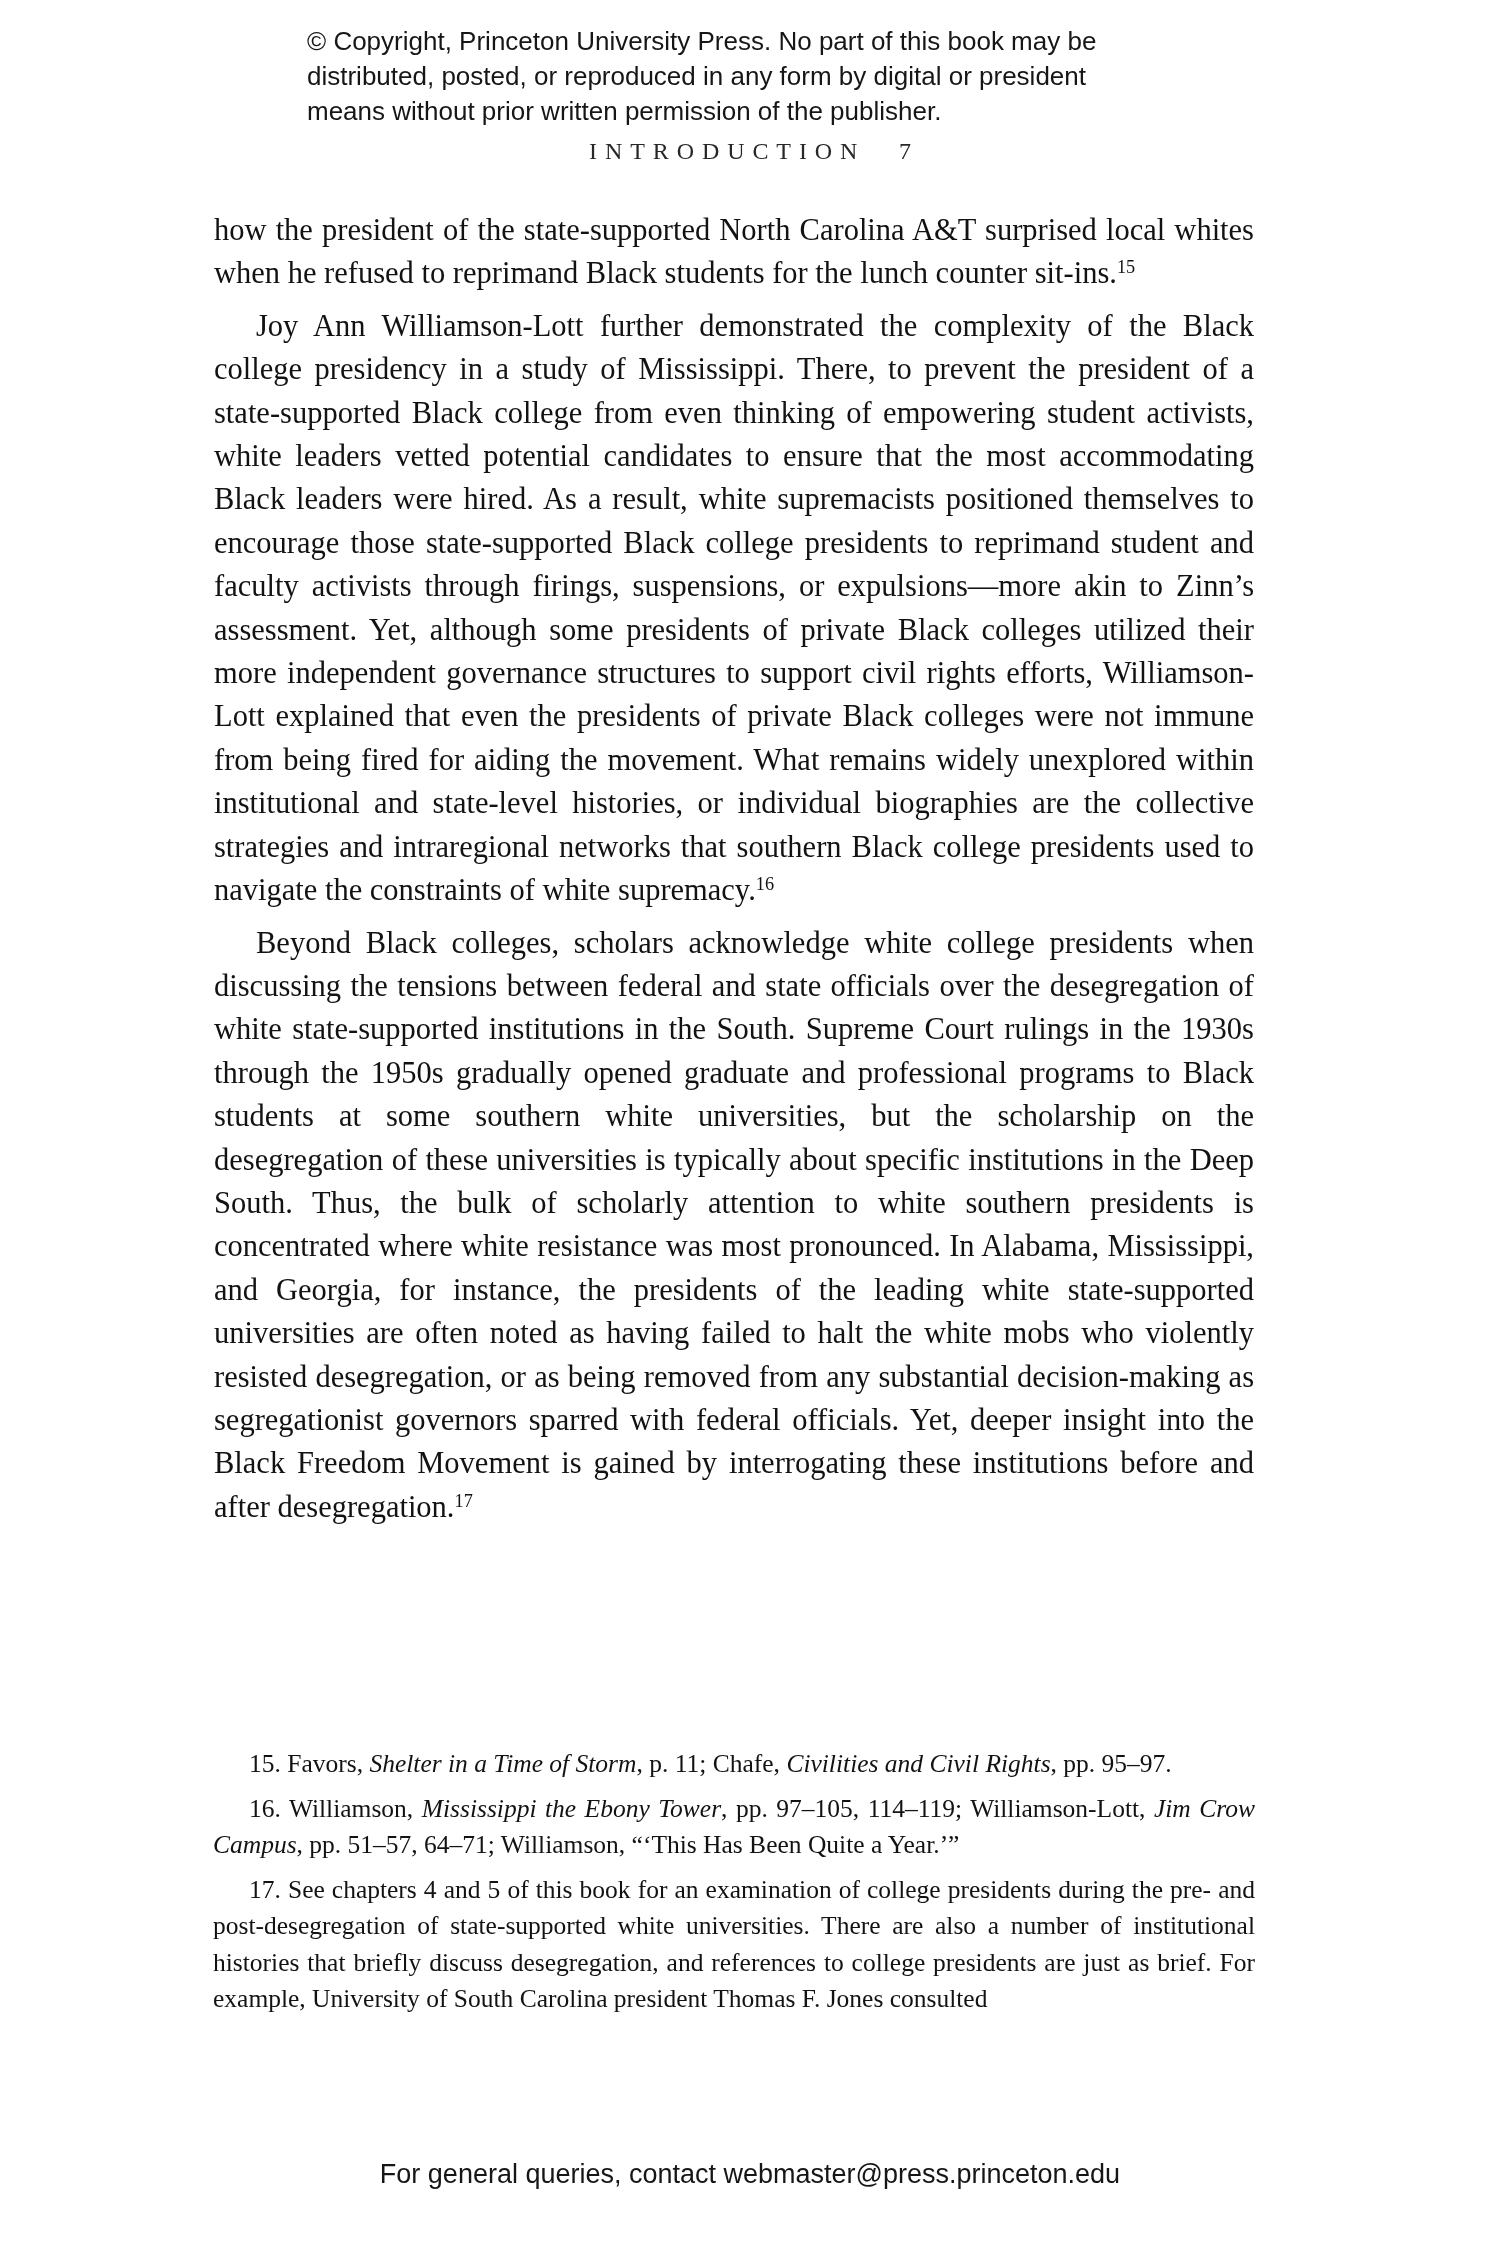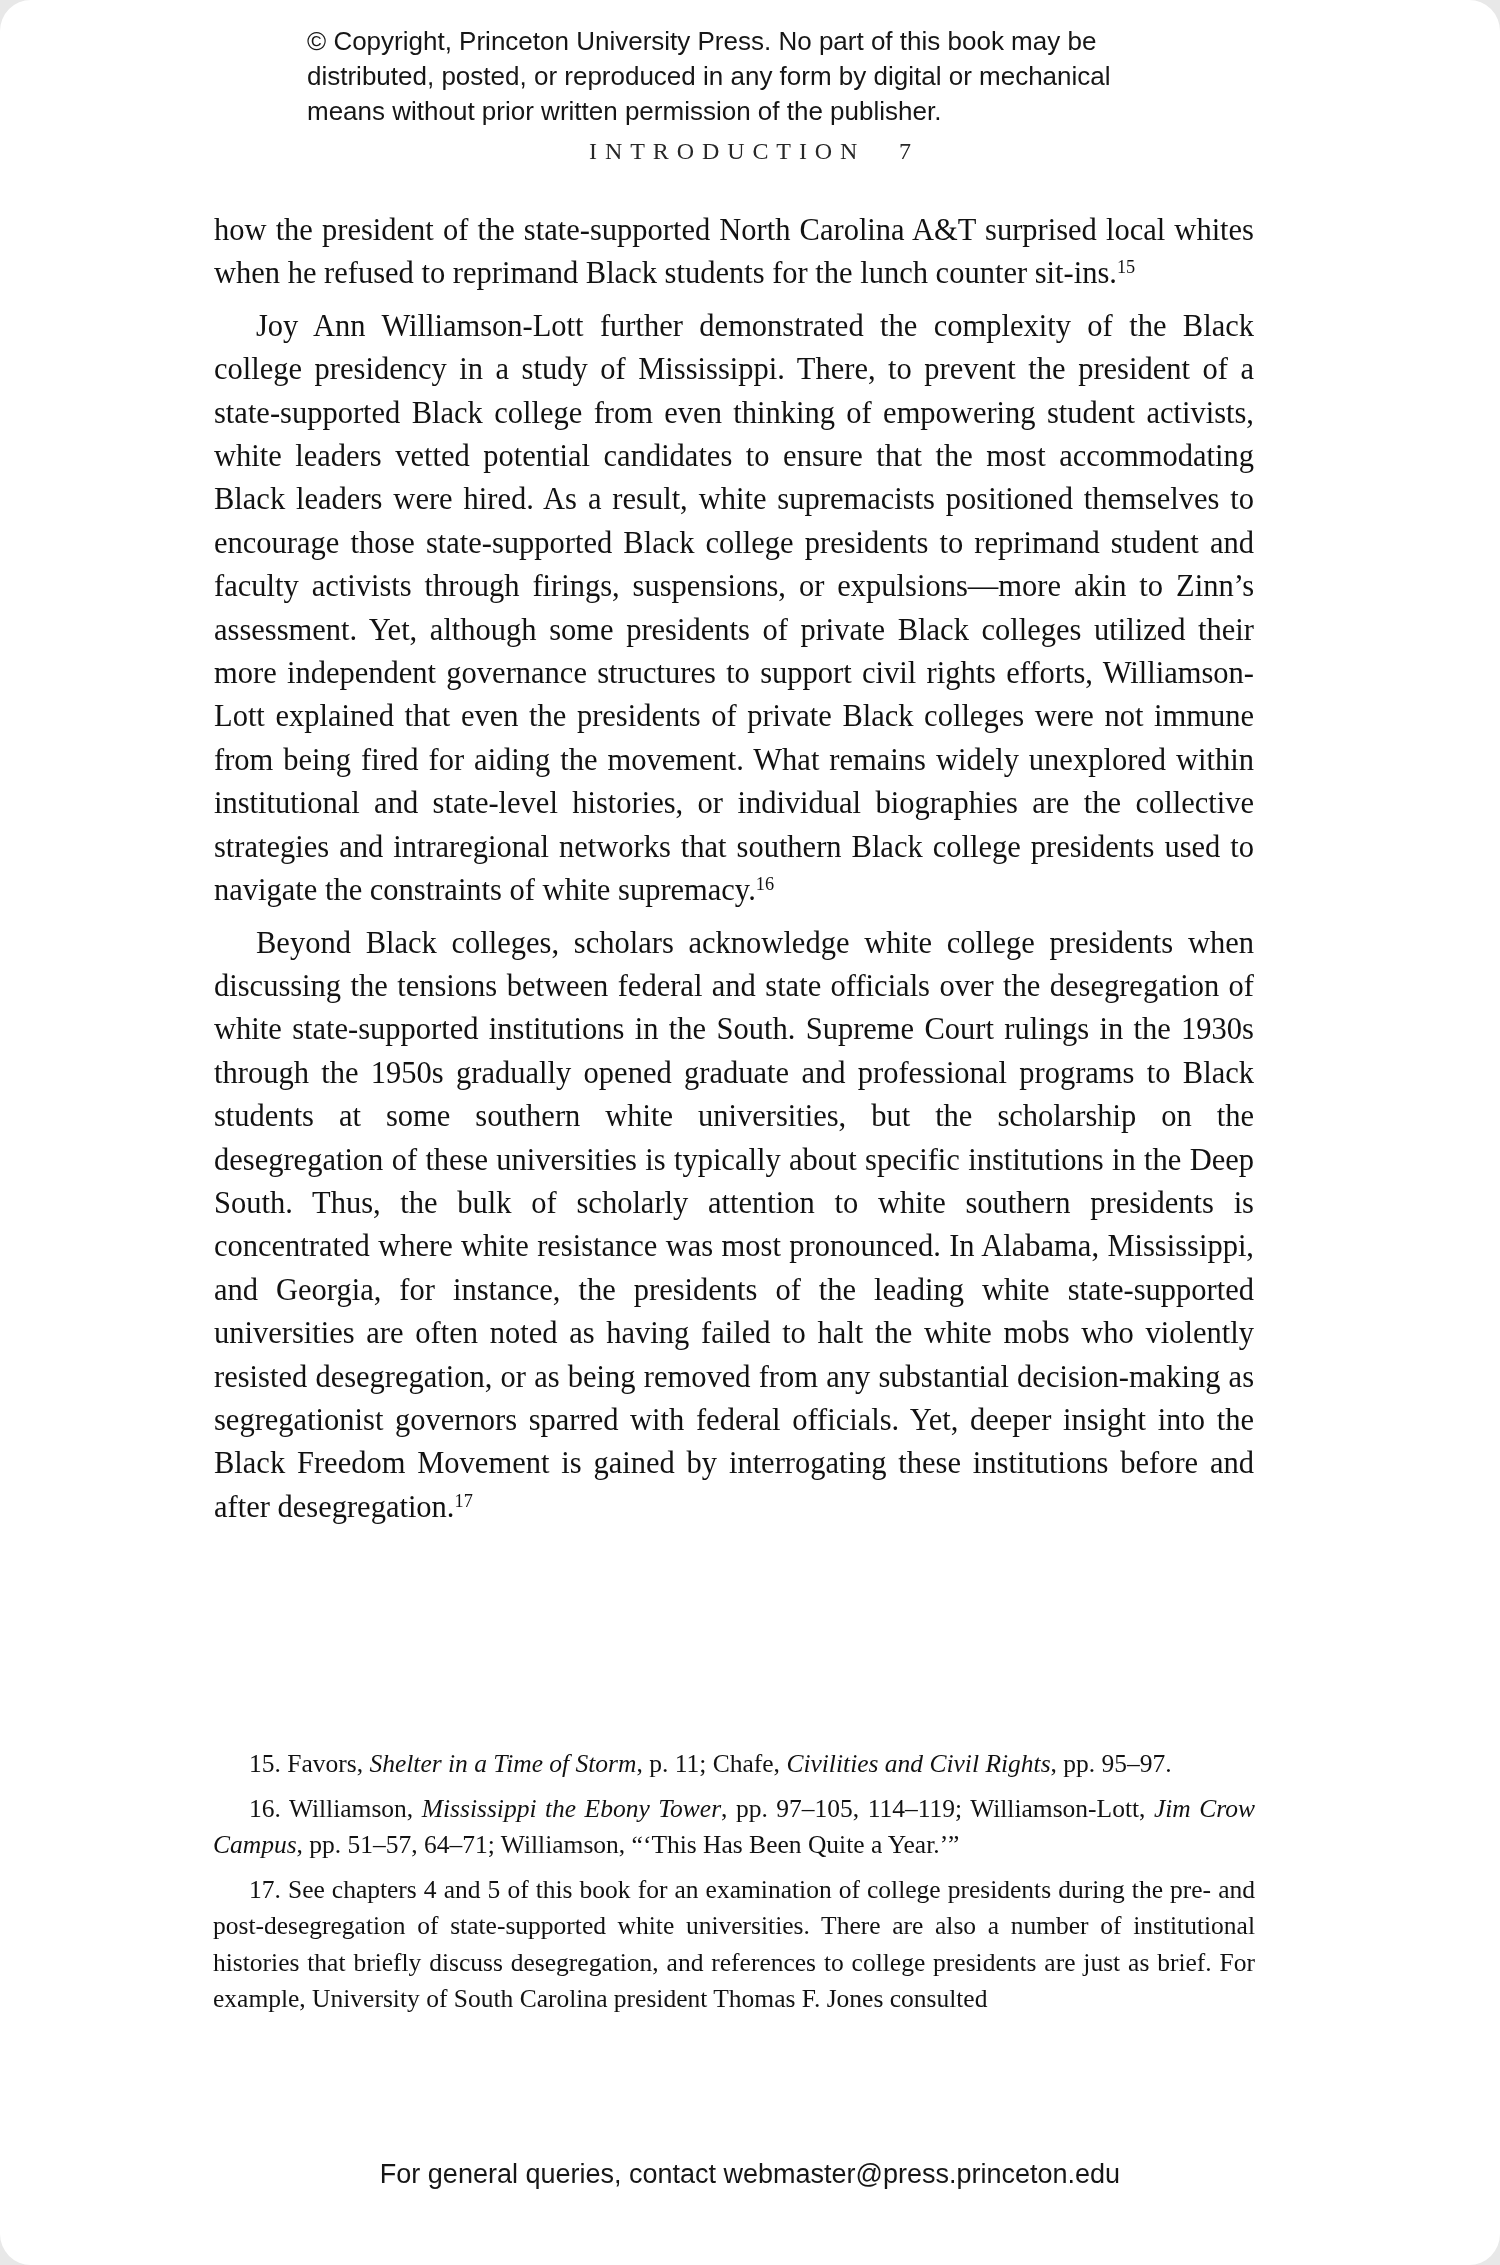--- a/index.html
+++ b/index.html
@@ -5,21 +5,20 @@
   html, body { margin: 0; padding: 0; background: #e8e8e8; }
   .page {
     position: relative;
     width: 1500px;
     height: 2265px;
     margin: 0 auto;
     background: #ffffff;
     font-family: "Liberation Serif", serif;
     color: #141414;
     overflow: hidden;
-    border-radius: 31px;
   }
   .copyright {
     position: absolute;
     top: 24px;
     left: 307px;
     font-family: "Liberation Sans", sans-serif;
     font-size: 26px;
     line-height: 35px;
     color: #161616;
   }
@@ -77,21 +76,21 @@
     margin-top: 17px;
   }
 </style>
 </head>
 <body>
 
 <div class="page">
 
   <div class="copyright">
     <div>© Copyright, Princeton University Press. No part of this book may be</div>
-    <div>distributed, posted, or reproduced in any form by digital or mechanical</div>
+    <div>distributed, posted, or reproduced in any form by digital or president</div>
     <div>means without prior written permission of the publisher.</div>
   </div>
 
   <div class="running-head">
     <span class="rh-title">INTRODUCTION</span><span class="rh-page">7</span>
   </div>
 
   <div class="body-text">
     <p class="para"><span>how the president of the state-supported North Carolina A&amp;T surprised local whites when he refused to reprimand Black students for the lunch counter sit-ins.</span><sup>15</sup></p>
     <p class="para indent"><span>Joy Ann Williamson-Lott further demonstrated the complexity of the Black college presidency in a study of Mississippi. There, to prevent the president of a state-supported Black college from even thinking of empowering student activists, white leaders vetted potential candidates to ensure that the most accommodating Black leaders were hired. As a result, white supremacists positioned themselves to encourage those state-supported Black college presidents to reprimand student and faculty activists through firings, suspensions, or expulsions—more akin to Zinn’s assessment. Yet, although some presidents of private Black colleges utilized their more independent governance structures to support civil rights efforts, Williamson-Lott explained that even the presidents of private Black colleges were not immune from being fired for aiding the movement. What remains widely unexplored within institutional and state-level histories, or individual biographies are the collective strategies and intraregional networks that southern Black college presidents used to navigate the constraints of white supremacy.</span><sup>16</sup></p>

